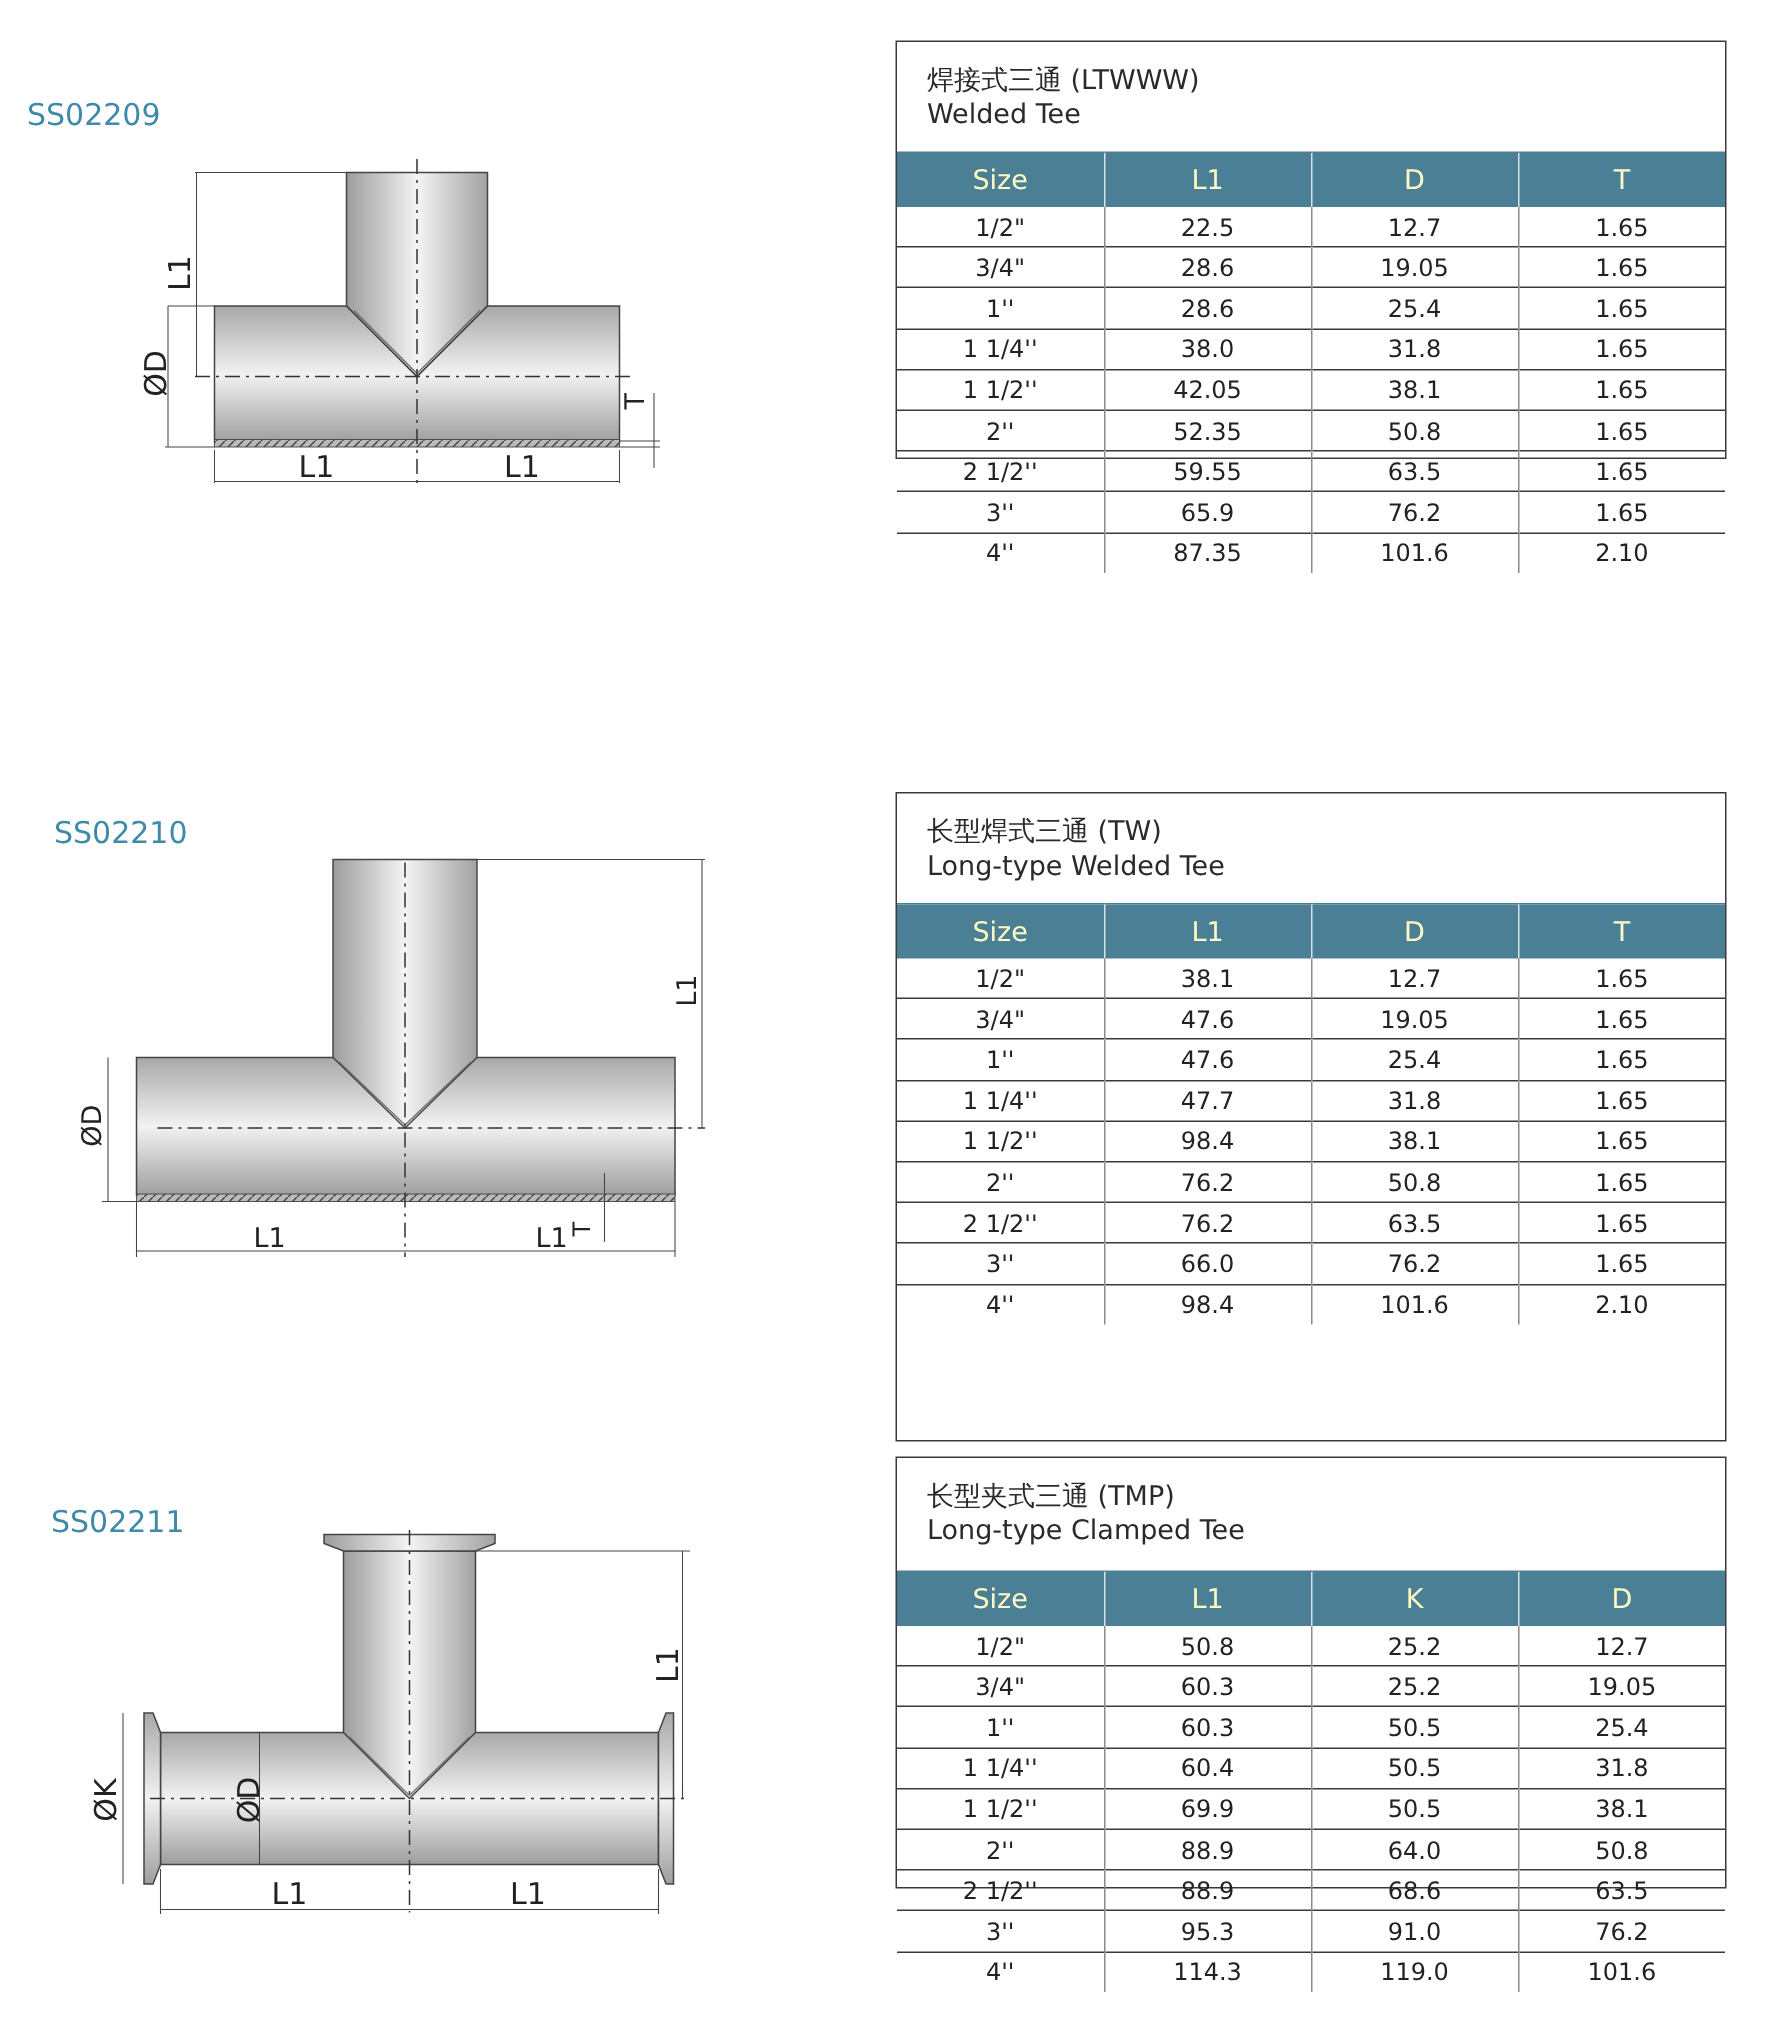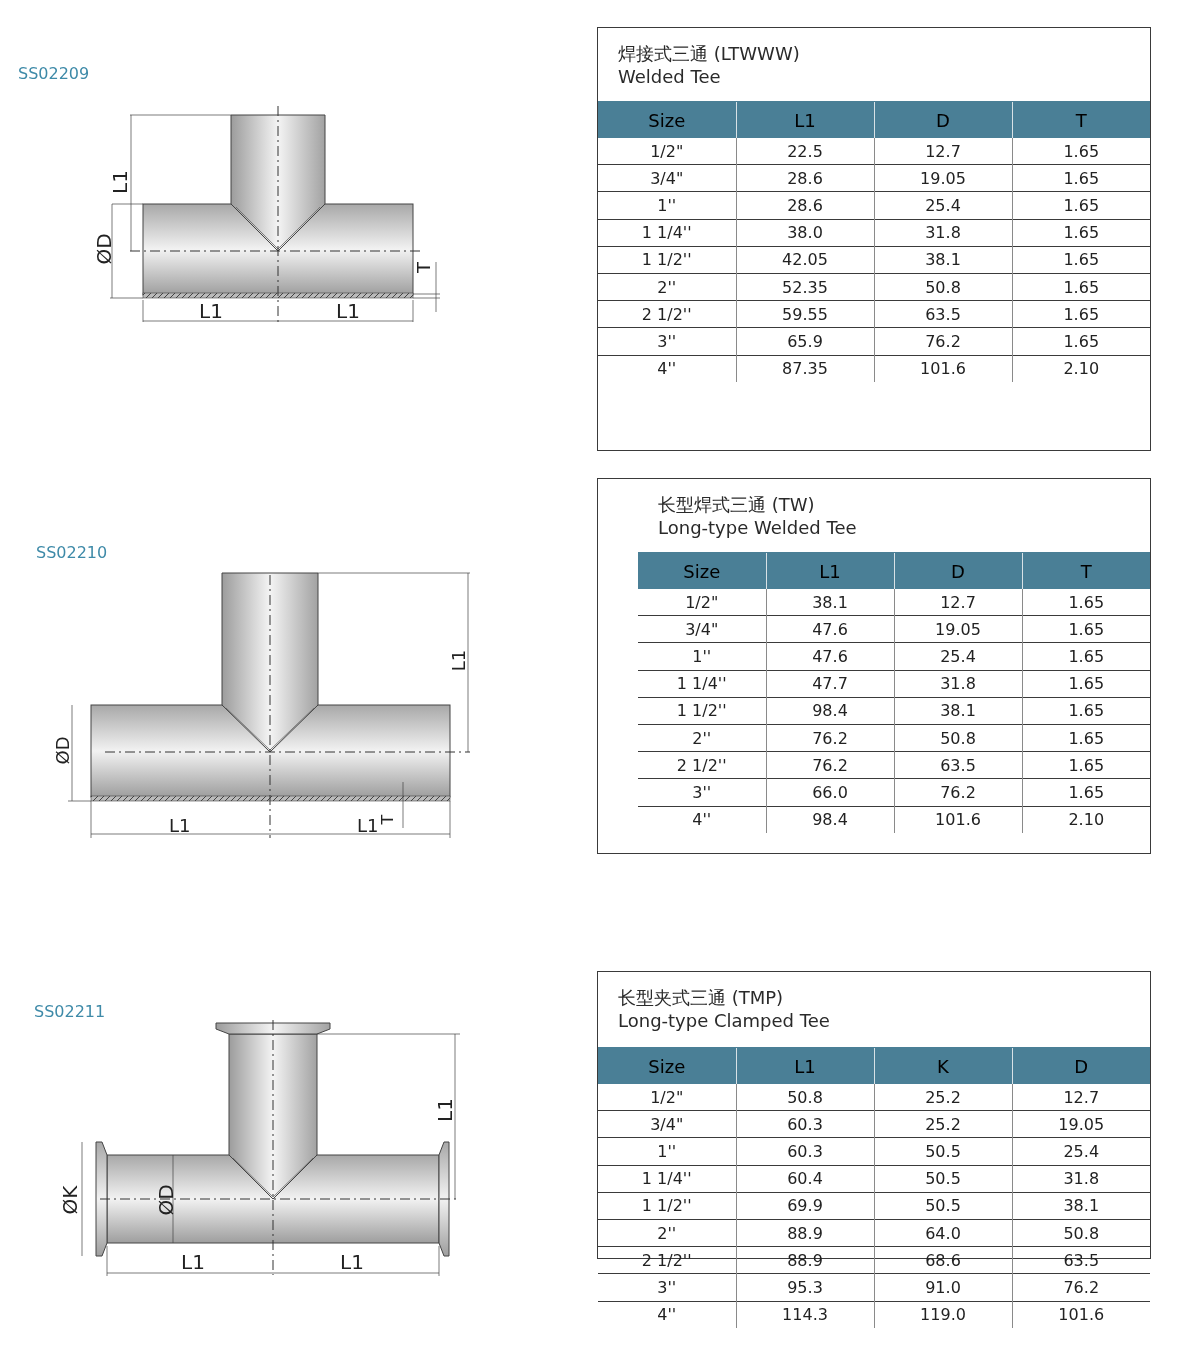--- a/index.html
+++ b/index.html
@@ -1,29 +1,29 @@
 <!DOCTYPE html>
 <html><head>
 <meta charset="utf-8">
 <style>
   html, body { margin: 0; padding: 0; background: #ffffff; }
   body { width: 1189px; height: 1358px; position: relative; overflow: hidden;
          font-family: "DejaVu Sans", "Liberation Sans", sans-serif; color: #222; }
 
-  .code { position: absolute; font-family: "DejaVu Sans", sans-serif; font-size: 16px;
+  .code { position: absolute; font-family: "DejaVu Sans", sans-serif; font-size: 20px;
           color: #3e8aa8; letter-spacing: 0px; }
 
   .diagram { position: absolute; }
 
   .spec { position: absolute; left: 597px; width: 554px; border: 1px solid #3a3a3a;
           box-sizing: border-box; background: #fff; }
   .spec .title { height: 73px; padding: 14px 0 0 20px; box-sizing: border-box;
                  font-size: 18px; line-height: 23px; color: #2a2a2a; }
   .spec table { width: 100%; border-collapse: collapse; table-layout: fixed; }
-  .spec th { background: #4a7f96; color: #000000; font-weight: normal; font-size: 18px;
+  .spec th { background: #4a7f96; color: #fef9c3; font-weight: normal; font-size: 18px;
              height: 34px; border-left: 1px solid #d8e2e6; border-top: 1px solid #4a7f96; }
   .spec th:first-child { border-left: none; }
   .spec td { text-align: center; font-size: 16px; height: 26.2px; padding: 0;
              border-top: 1px solid #3a3a3a; border-left: 1px solid #8a8a8a; color: #222; }
   .spec td:first-child { border-left: none; }
   .spec tbody tr:first-child td { border-top: none; }
 </style>
 </head>
 <body>
 
@@ -64,21 +64,21 @@
   <line x1="436" y1="262" x2="436" y2="312" stroke="#444" stroke-width="0.7"></line>
   <line x1="413" y1="294" x2="440" y2="294" stroke="#444" stroke-width="0.7"></line>
   <line x1="413" y1="298" x2="440" y2="298" stroke="#444" stroke-width="0.7"></line>
 </svg>
 <div style="position:absolute; left:108px; top:170px; transform:rotate(-90deg); font-size:20px;">L1</div>
 <div style="position:absolute; left:88px; top:237px; transform:rotate(-90deg); font-size:20px;">ØD</div>
 <div style="position:absolute; left:418px; top:257px; transform:rotate(-90deg); font-size:18px;">T</div>
 <div style="position:absolute; left:199px; top:299px; font-size:20px;">L1</div>
 <div style="position:absolute; left:336px; top:299px; font-size:20px;">L1</div>
 
-<div class="spec" style="top:27px; height:424px;">
+<div class="spec" style="top:27px; height:279px;">
   <div class="title">
     <div>焊接式三通 (LTWWW)</div>
     <div>Welded Tee</div>
   </div>
   <table>
     <thead>
         <tr>
       <th>Size</th>
       <th>L1</th>
       <th>D</th>
@@ -173,21 +173,21 @@
   <line x1="450" y1="801" x2="450" y2="838" stroke="#444" stroke-width="0.7"></line>
   <line x1="91" y1="834" x2="450" y2="834" stroke="#444" stroke-width="0.7"></line>
   <line x1="403" y1="782" x2="403" y2="828" stroke="#444" stroke-width="0.7"></line>
 </svg>
 <div style="position:absolute; left:448px; top:650px; transform:rotate(-90deg); font-size:18px;">L1</div>
 <div style="position:absolute; left:48px; top:740px; transform:rotate(-90deg); font-size:18px;">ØD</div>
 <div style="position:absolute; left:169px; top:815px; font-size:18px;">L1</div>
 <div style="position:absolute; left:357px; top:815px; font-size:18px;">L1</div>
 <div style="position:absolute; left:383px; top:810px; transform:rotate(-90deg); font-size:16px;">T</div>
 
-<div class="spec" style="top:478px; height:376px;padding-left:40px;">
+<div class="spec" style="top:528px; height:433px;">
   <div class="title">
     <div>长型焊式三通 (TW)</div>
     <div>Long-type Welded Tee</div>
   </div>
   <table>
     <thead>
         <tr>
       <th>Size</th>
       <th>L1</th>
       <th>D</th>

